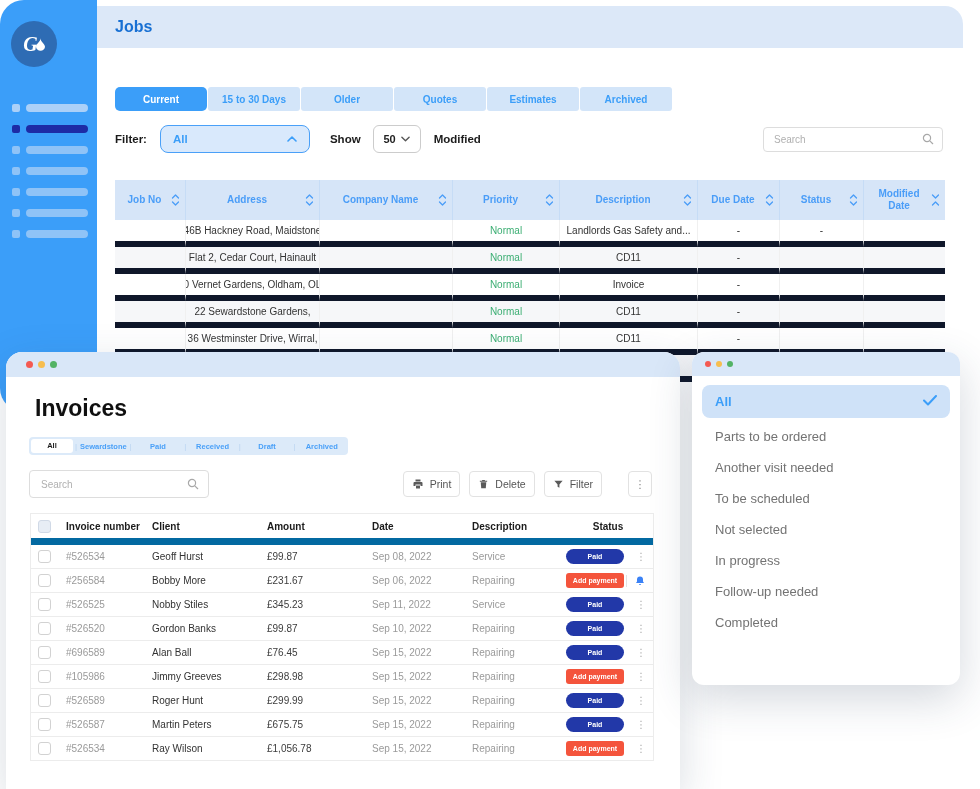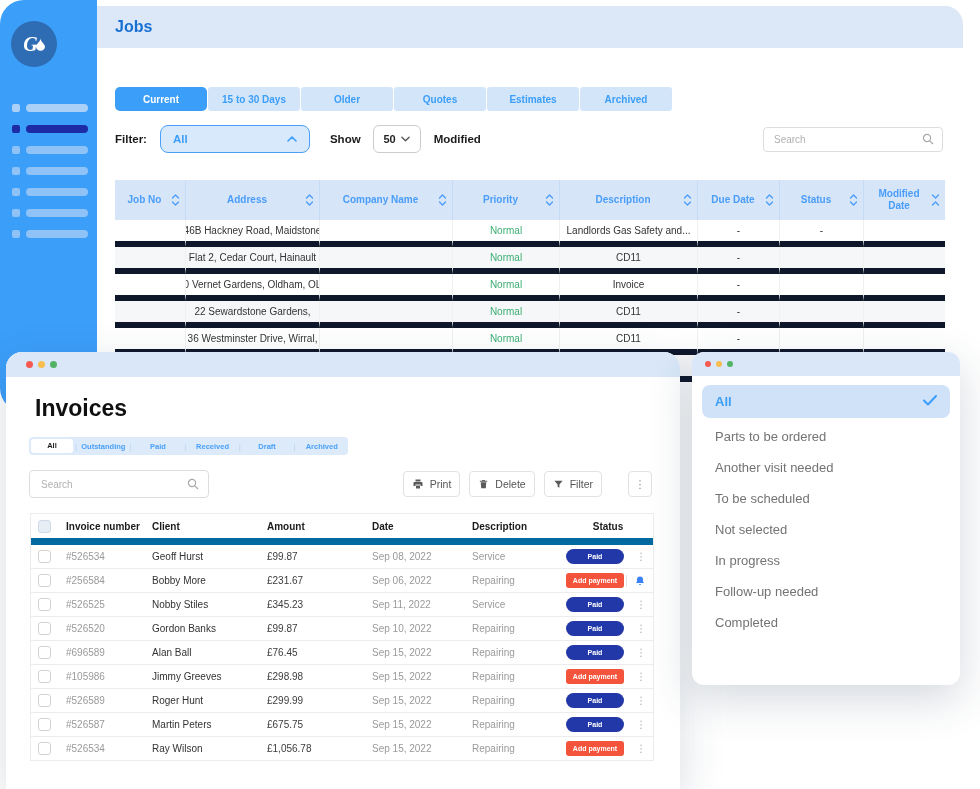--- a/index.html
+++ b/index.html
@@ -345,21 +345,21 @@
   <section class="inv-win">
     <header class="titlebar inv-titlebar">
       <span class="dot r"></span>
       <span class="dot y"></span>
       <span class="dot g"></span>
     </header>
     <h1 class="inv-title">Invoices</h1>
     <div class="inv-tabs" id="inv-tabs">
         <div class="itab active">All</div>
         <span class="isep">|</span>
-        <div class="itab">Outstanding</div>
+        <div class="itab">Sewardstone</div>
         <span class="isep">|</span>
         <div class="itab">Paid</div>
         <span class="isep">|</span>
         <div class="itab">Received</div>
         <span class="isep">|</span>
         <div class="itab">Draft</div>
         <span class="isep">|</span>
         <div class="itab">Archived</div>
       </div>
     <div class="inv-toolbar">

